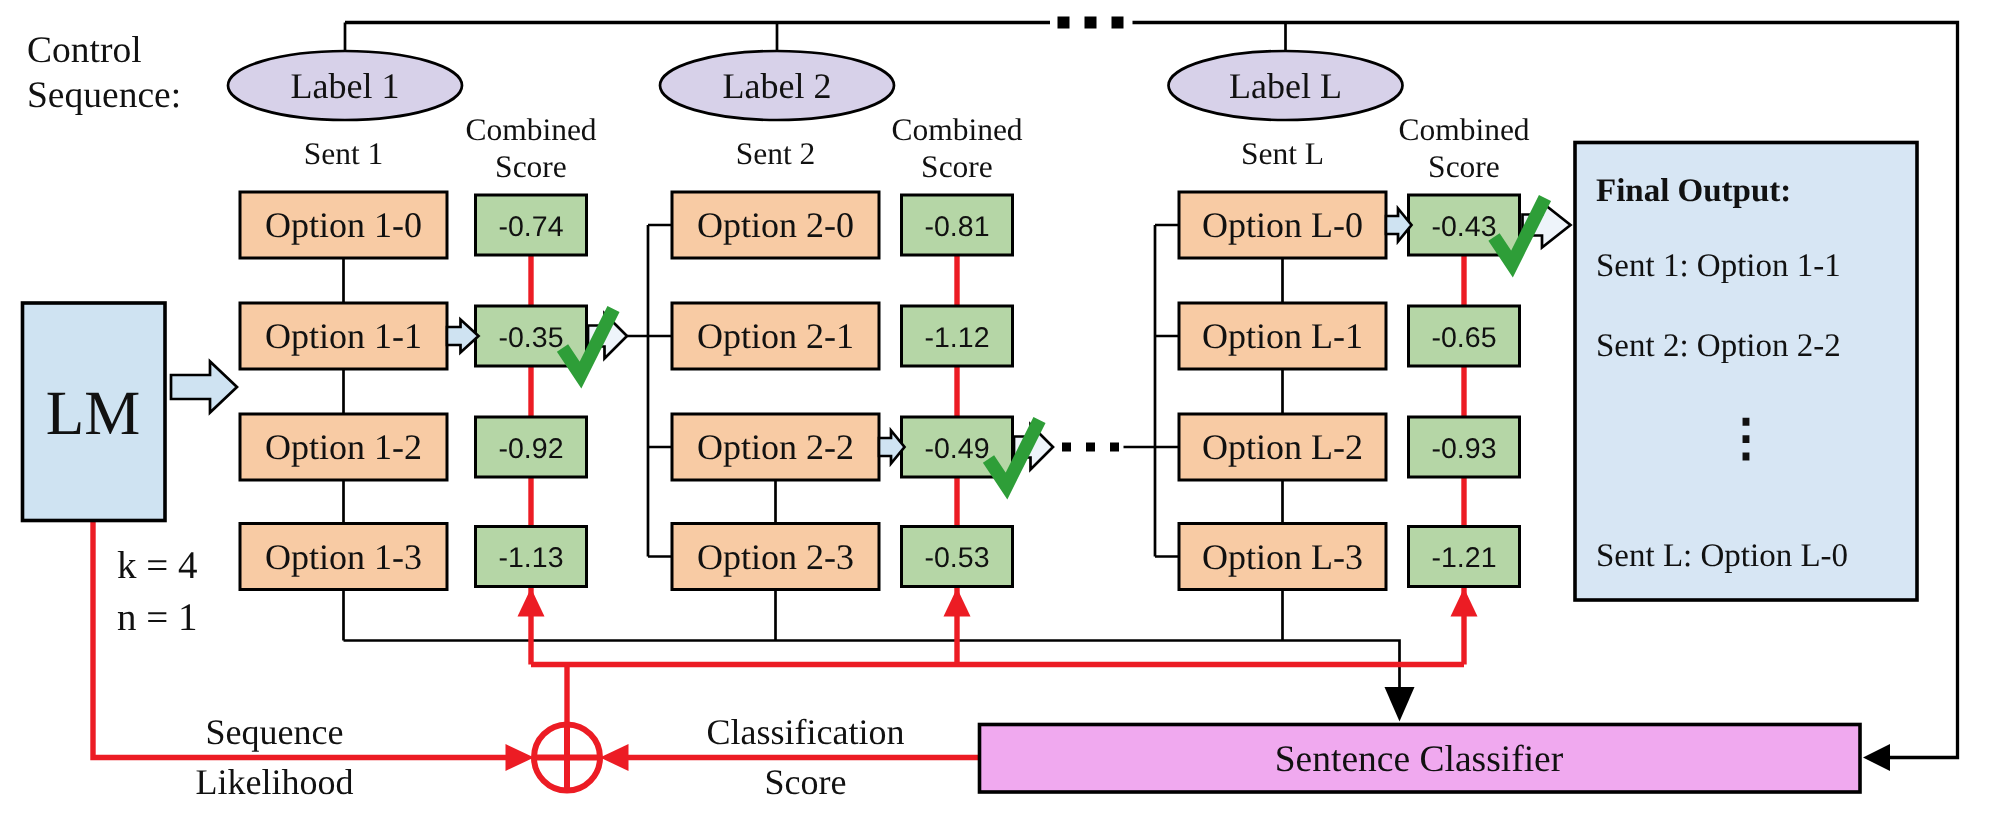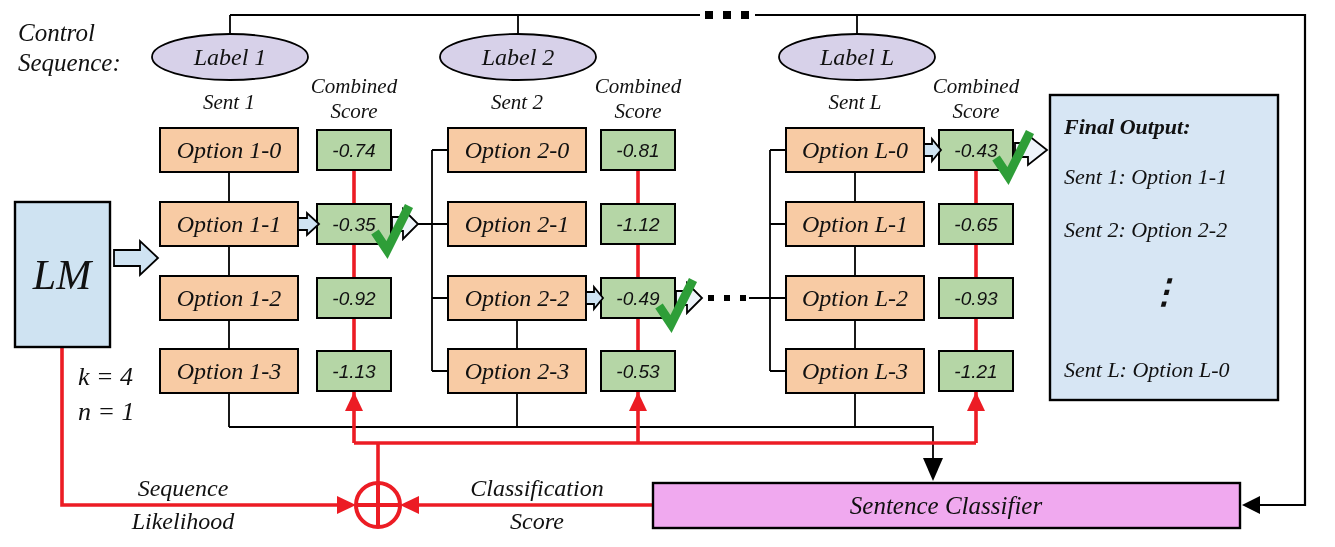--- a/index.html
+++ b/index.html
@@ -1,16 +1,16 @@
 <!DOCTYPE html>
 <html><head>
 <meta charset="utf-8">
 <style>
   html,body{margin:0;padding:0;background:#ffffff;}
-  .canvas{position:relative;width:1335px;height:547px;background:#fff;overflow:hidden;font-style:italic;}
+  .canvas{position:relative;width:1335px;height:547px;background:#fff;overflow:hidden;}
   svg{position:absolute;left:0;top:0;}
   text{fill:#111;font-family:"Liberation Serif",serif;}
   .t-serif24{font-size:24px;}
   .t-serif25{font-size:25px;}
   .t-serif21{font-size:21px;}
   .t-serif26{font-size:26px;}
   .t-serif22{font-size:22px;}
   .t-lm{font-size:42px;}
   .t-score{font-size:19px;font-family:"Liberation Sans",sans-serif;}
   .t-bold{font-weight:bold;}

